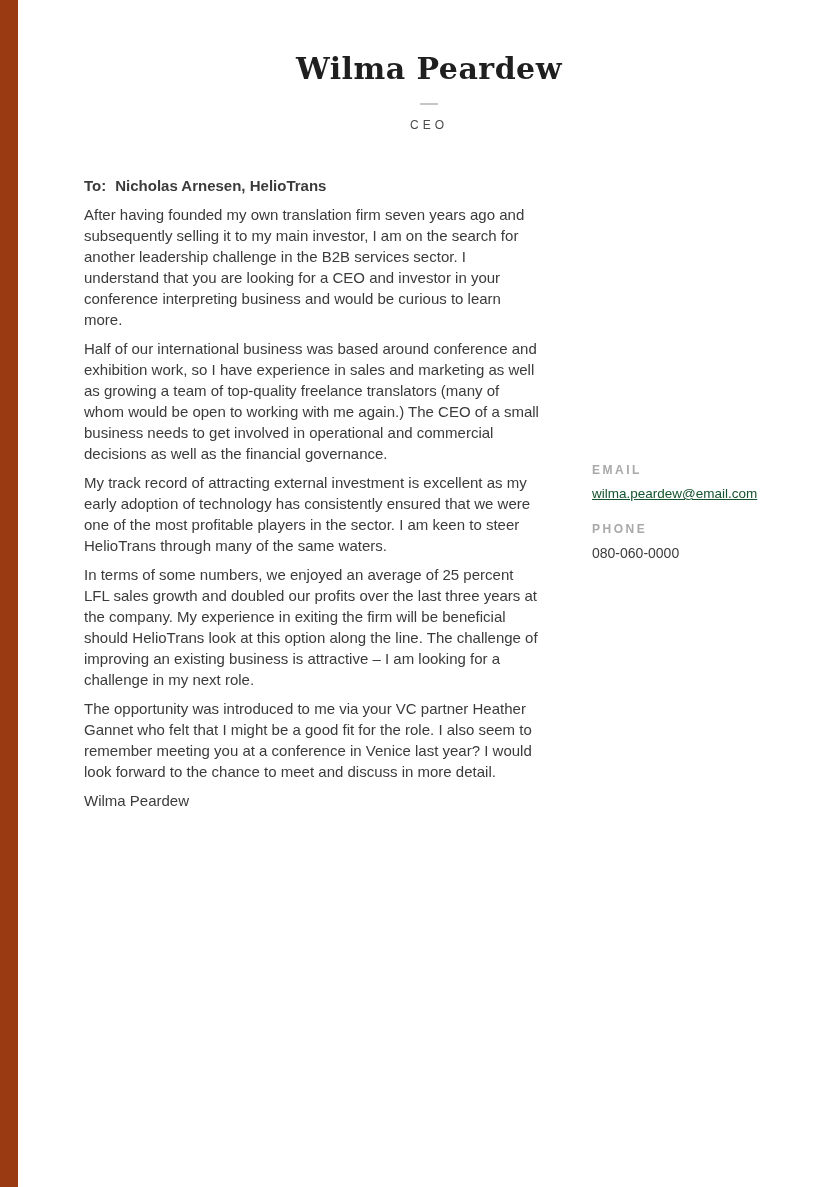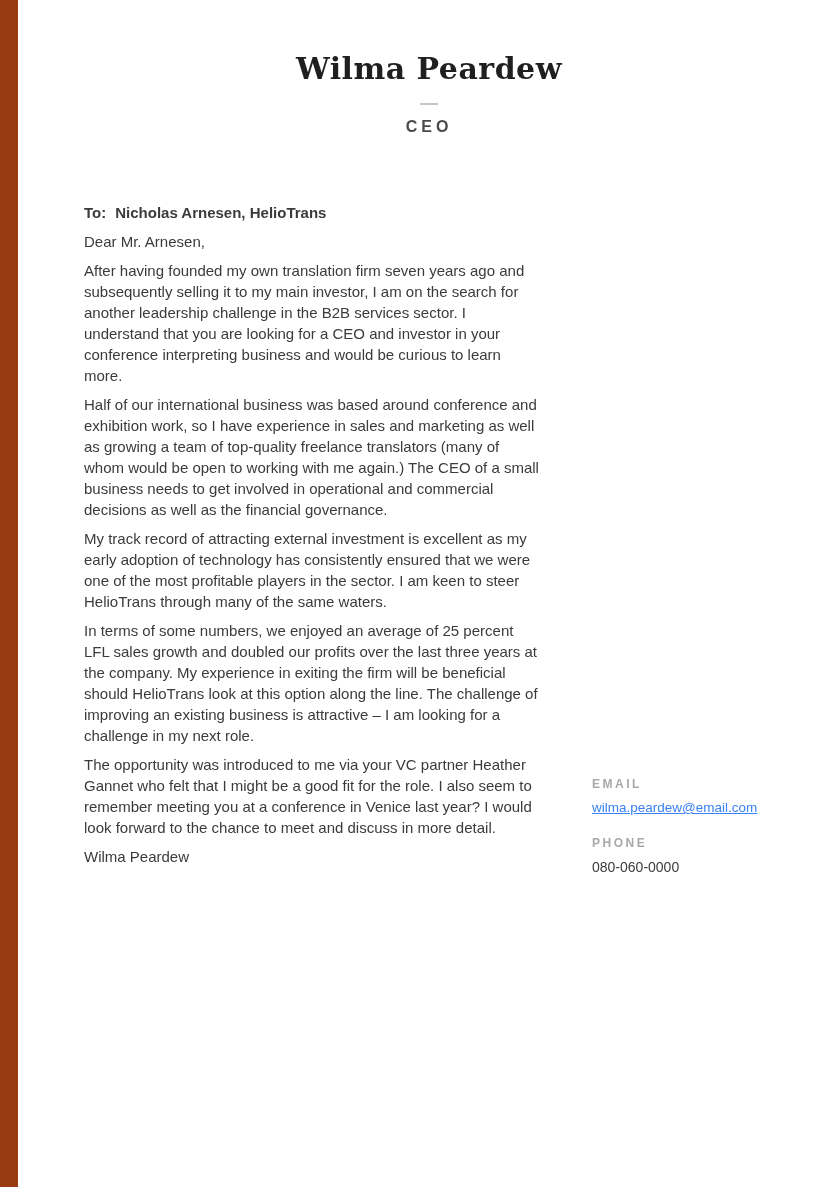--- a/index.html
+++ b/index.html
@@ -33,29 +33,29 @@
     letter-spacing: 0.5px;
   }
   .divider {
     width: 18px;
     height: 2px;
     background: #c6c6c6;
     margin: 15px auto 0;
   }
   .role {
     margin-top: 13px;
-    font-size: 16px;
-    font-weight: 700;
+    font-size: 12px;
+    font-weight: 400;
     letter-spacing: 4px;
     color: #4a4a4a;
   }
   .content {
     display: flex;
-    align-items: flex-end;
-    margin-top: 66px;
+    align-items: center;
+    margin-top: 43px;
   }
   .letter {
     margin-left: 66px;
     width: 455px;
     font-size: 15px;
     line-height: 21px;
     color: #3b3b3b;
   }
   .letter p { margin: 0 0 8px 0; }
   .to-line { font-weight: 700; }
@@ -70,21 +70,21 @@
     font-weight: 700;
     letter-spacing: 2.5px;
     color: #a9a9a9;
   }
   .contact-value {
     margin-top: 9px;
     font-size: 13.5px;
     color: #3b3b3b;
   }
   .email-link {
-    color: #3b82f6;
+    color: #14532d;
     text-decoration: underline;
     cursor: pointer;
   }
   .phone-block { margin-top: 21px; }
   .phone-value { font-size: 14px; }
 </style>
 </head>
 <body>
 
 <div class="page">
@@ -92,21 +92,20 @@
   <div class="inner">
     <header>
       <div class="name">Wilma Peardew</div>
       <div class="divider"></div>
       <div class="role">CEO</div>
     </header>
 
     <div class="content">
       <main class="letter">
         <p class="to-line"><span>To:</span><span class="to-value">Nicholas Arnesen, HelioTrans</span></p>
-        <p>Dear Mr. Arnesen,</p>
         <p>After having founded my own translation firm seven years ago and subsequently selling it to my main investor, I am on the search for another leadership challenge in the B2B services sector. I understand that you are looking for a CEO and investor in your conference interpreting business and would be curious to learn more.</p>
         <p>Half of our international business was based around conference and exhibition work, so I have experience in sales and marketing as well as growing a team of top-quality freelance translators (many of whom would be open to working with me again.) The CEO of a small business needs to get involved in operational and commercial decisions as well as the financial governance.</p>
         <p>My track record of attracting external investment is excellent as my early adoption of technology has consistently ensured that we were one of the most profitable players in the sector. I am keen to steer HelioTrans through many of the same waters.</p>
         <p>In terms of some numbers, we enjoyed an average of 25 percent LFL sales growth and doubled our profits over the last three years at the company. My experience in exiting the firm will be beneficial should HelioTrans look at this option along the line. The challenge of improving an existing business is attractive – I am looking for a challenge in my next role.</p>
         <p>The opportunity was introduced to me via your VC partner Heather Gannet who felt that I might be a good fit for the role. I also seem to remember meeting you at a conference in Venice last year? I would look forward to the chance to meet and discuss in more detail.</p>
         <p>Wilma Peardew</p>
       </main>
 
       <aside class="contact">
         <div class="contact-label">EMAIL</div>

